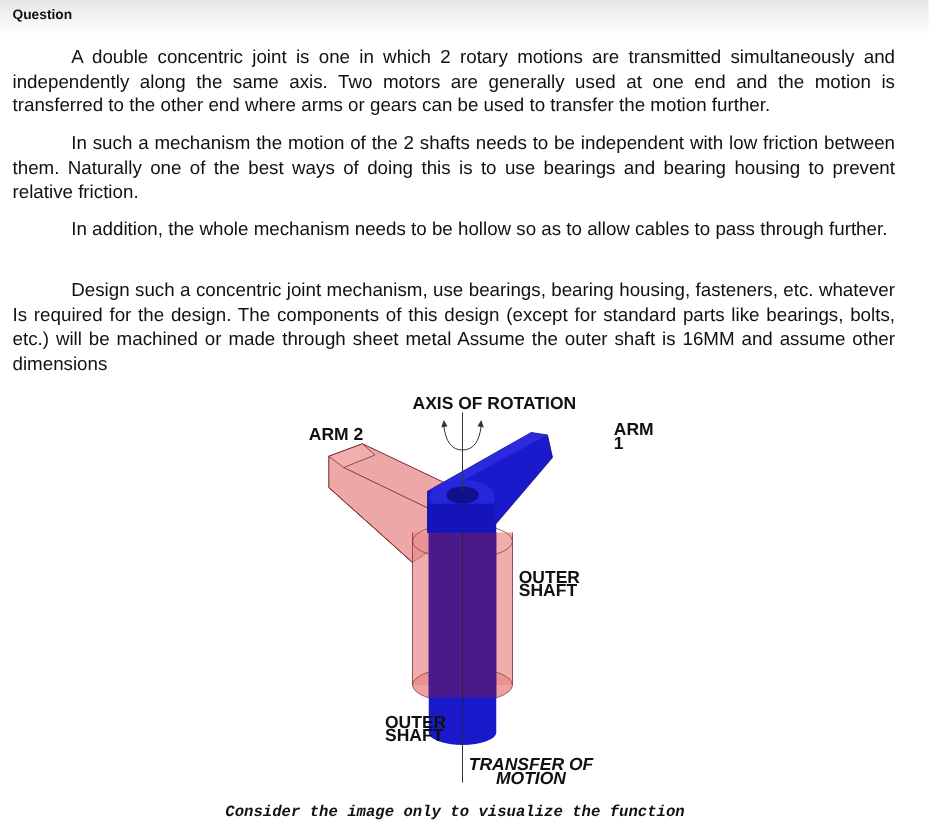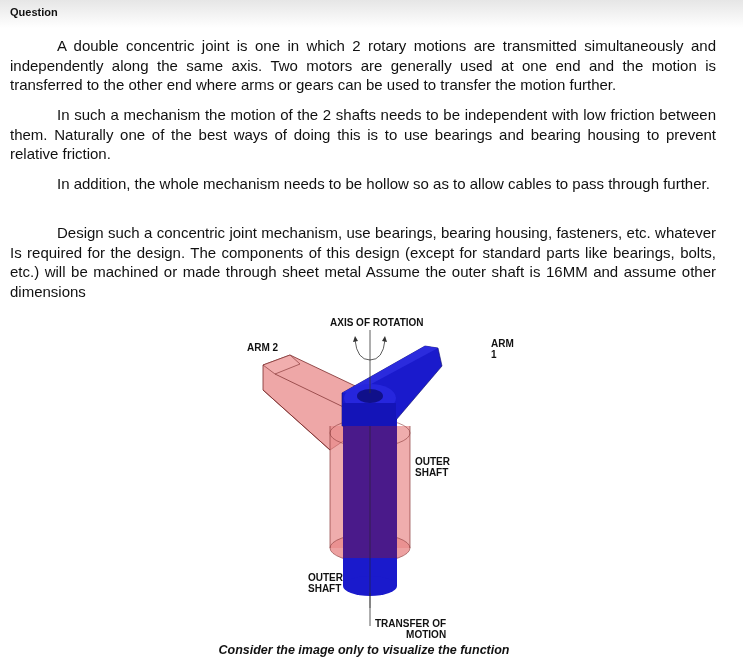--- a/index.html
+++ b/index.html
@@ -23,27 +23,28 @@
     font-size: 15px; line-height: 19.5px;
     text-align: justify; text-indent: 47px;
     margin: 0;
   }
   #p1 { top: 36px; }
   #p2 { top: 105px; }
   #p3 { top: 174px; }
   #p4 { top: 223px; }
   .figure { position: absolute; left: 220px; top: 308px; width: 300px; height: 330px; }
   .lbl {
-    position: absolute; font-size: 10px; font-weight: bold;
+    position: absolute; font-size: 14px; font-weight: bold;
     line-height: 11px; color: #111; text-align: left;
   }
   .caption {
     position: absolute; left: 0; width: 728px; top: 643px;
     text-align: center; font-style: italic; font-weight: bold;
     font-size: 12.5px;
+    font-family: Liberation Mono, monospace;
   }
 </style>
 </head>
 <body>
 
 <div class="topshade"></div>
 
 <div class="heading">Question</div>
 
 <p class="para" id="p1">A double concentric joint is one in which 2 rotary motions are transmitted simultaneously and independently along the same axis. Two motors are generally used at one end and the motion is transferred to the other end where arms or gears can be used to transfer the motion further.</p>
@@ -96,19 +97,19 @@
   <div class="lbl" style="left:226px; top:30px;margin-left:45px;">ARM 1</div>
   <div class="lbl" style="left:27px; top:34px;">ARM 2</div>
   <div class="lbl" style="left:195px; top:148px;">
     <div>OUTER</div>
     <div>SHAFT</div>
   </div>
   <div class="lbl" style="left:88px; top:264px;">
     <div>OUTER</div>
     <div>SHAFT</div>
   </div>
-  <div class="lbl" style="left:155px; top:310px; text-align:right;">
+  <div class="lbl" style="left:155px; top:298px; text-align:center;font-style:italic;">
     <div>TRANSFER OF</div>
     <div>MOTION</div>
   </div>
 </div>
 
 <div class="caption">Consider the image only to visualize the function</div>
 
 </body></html>

